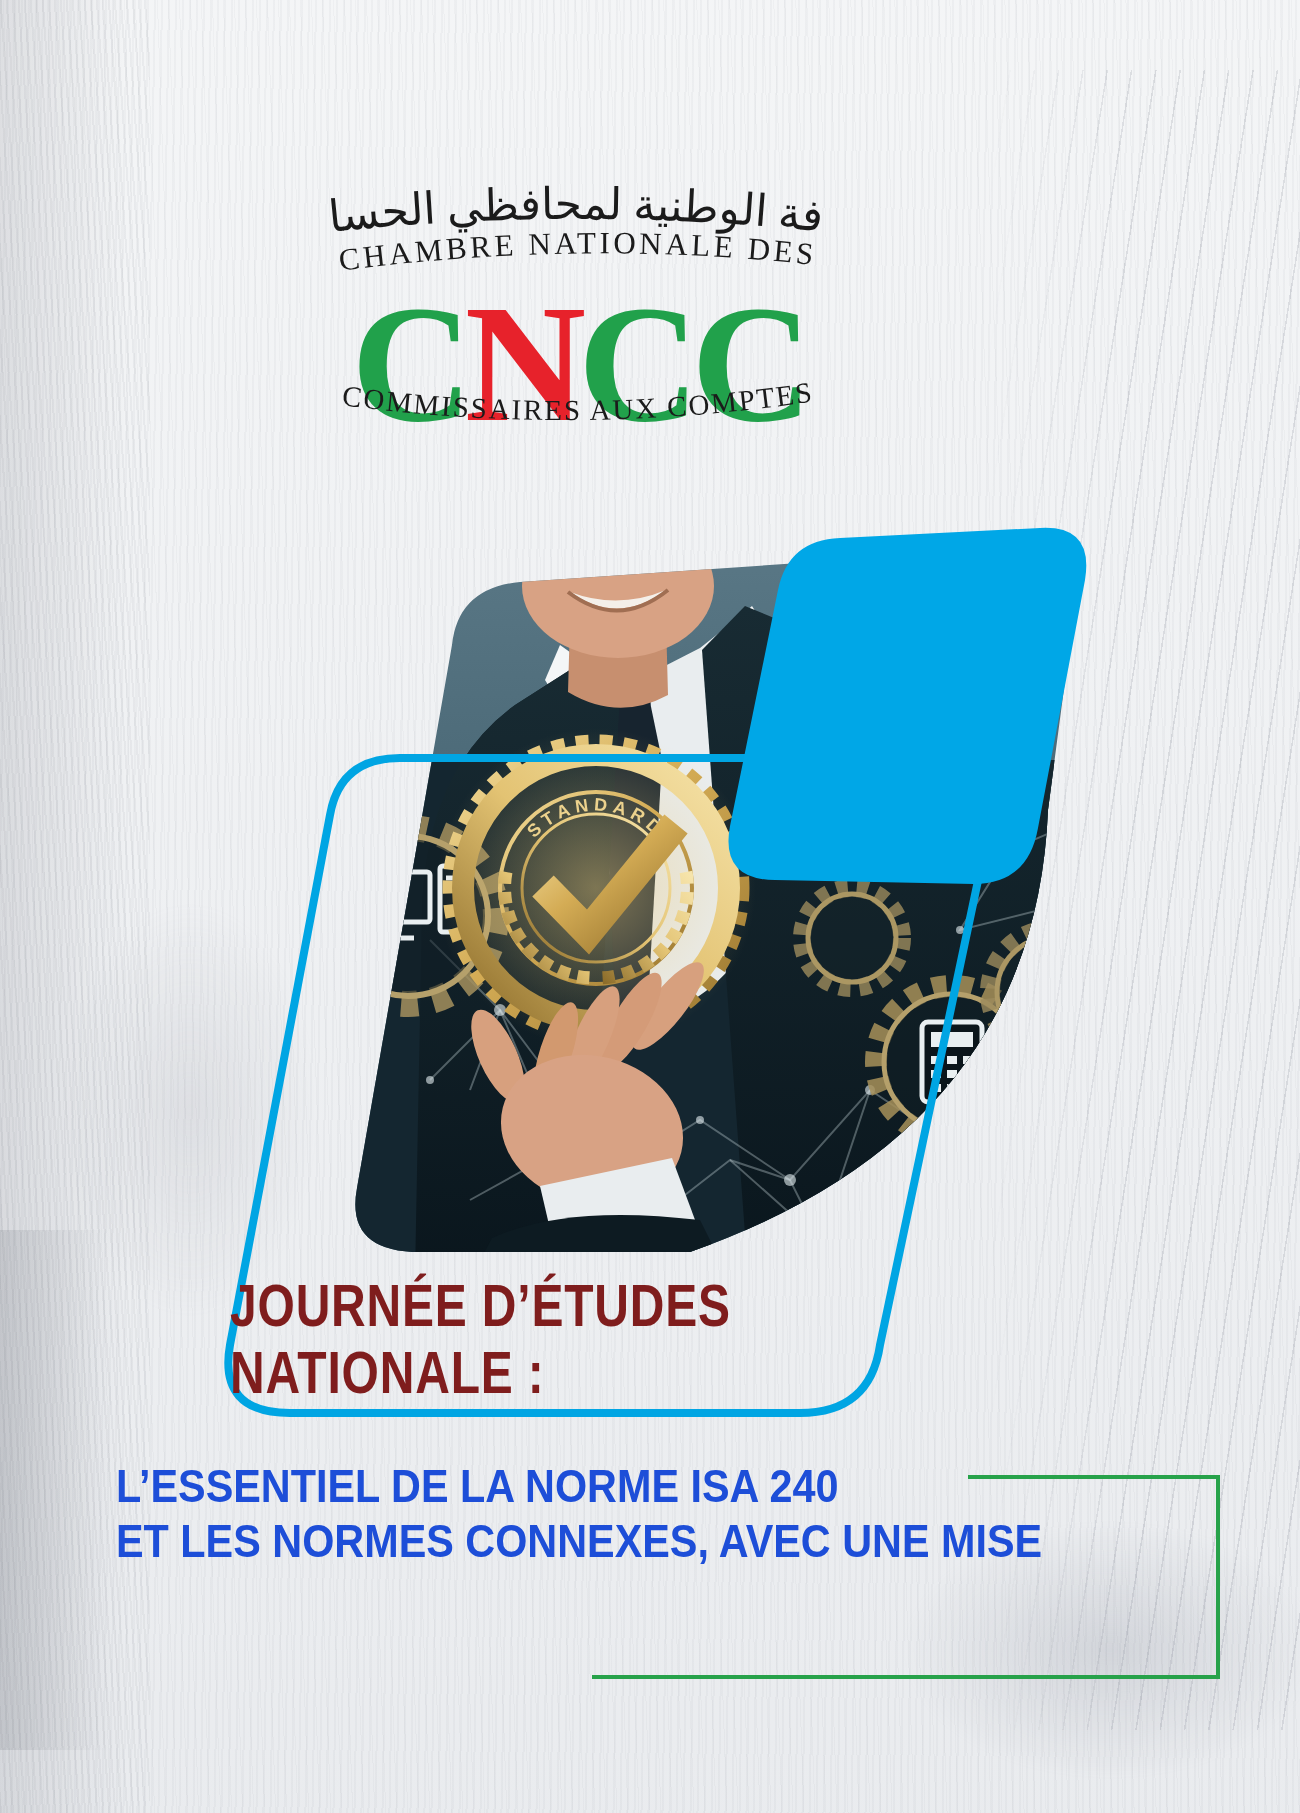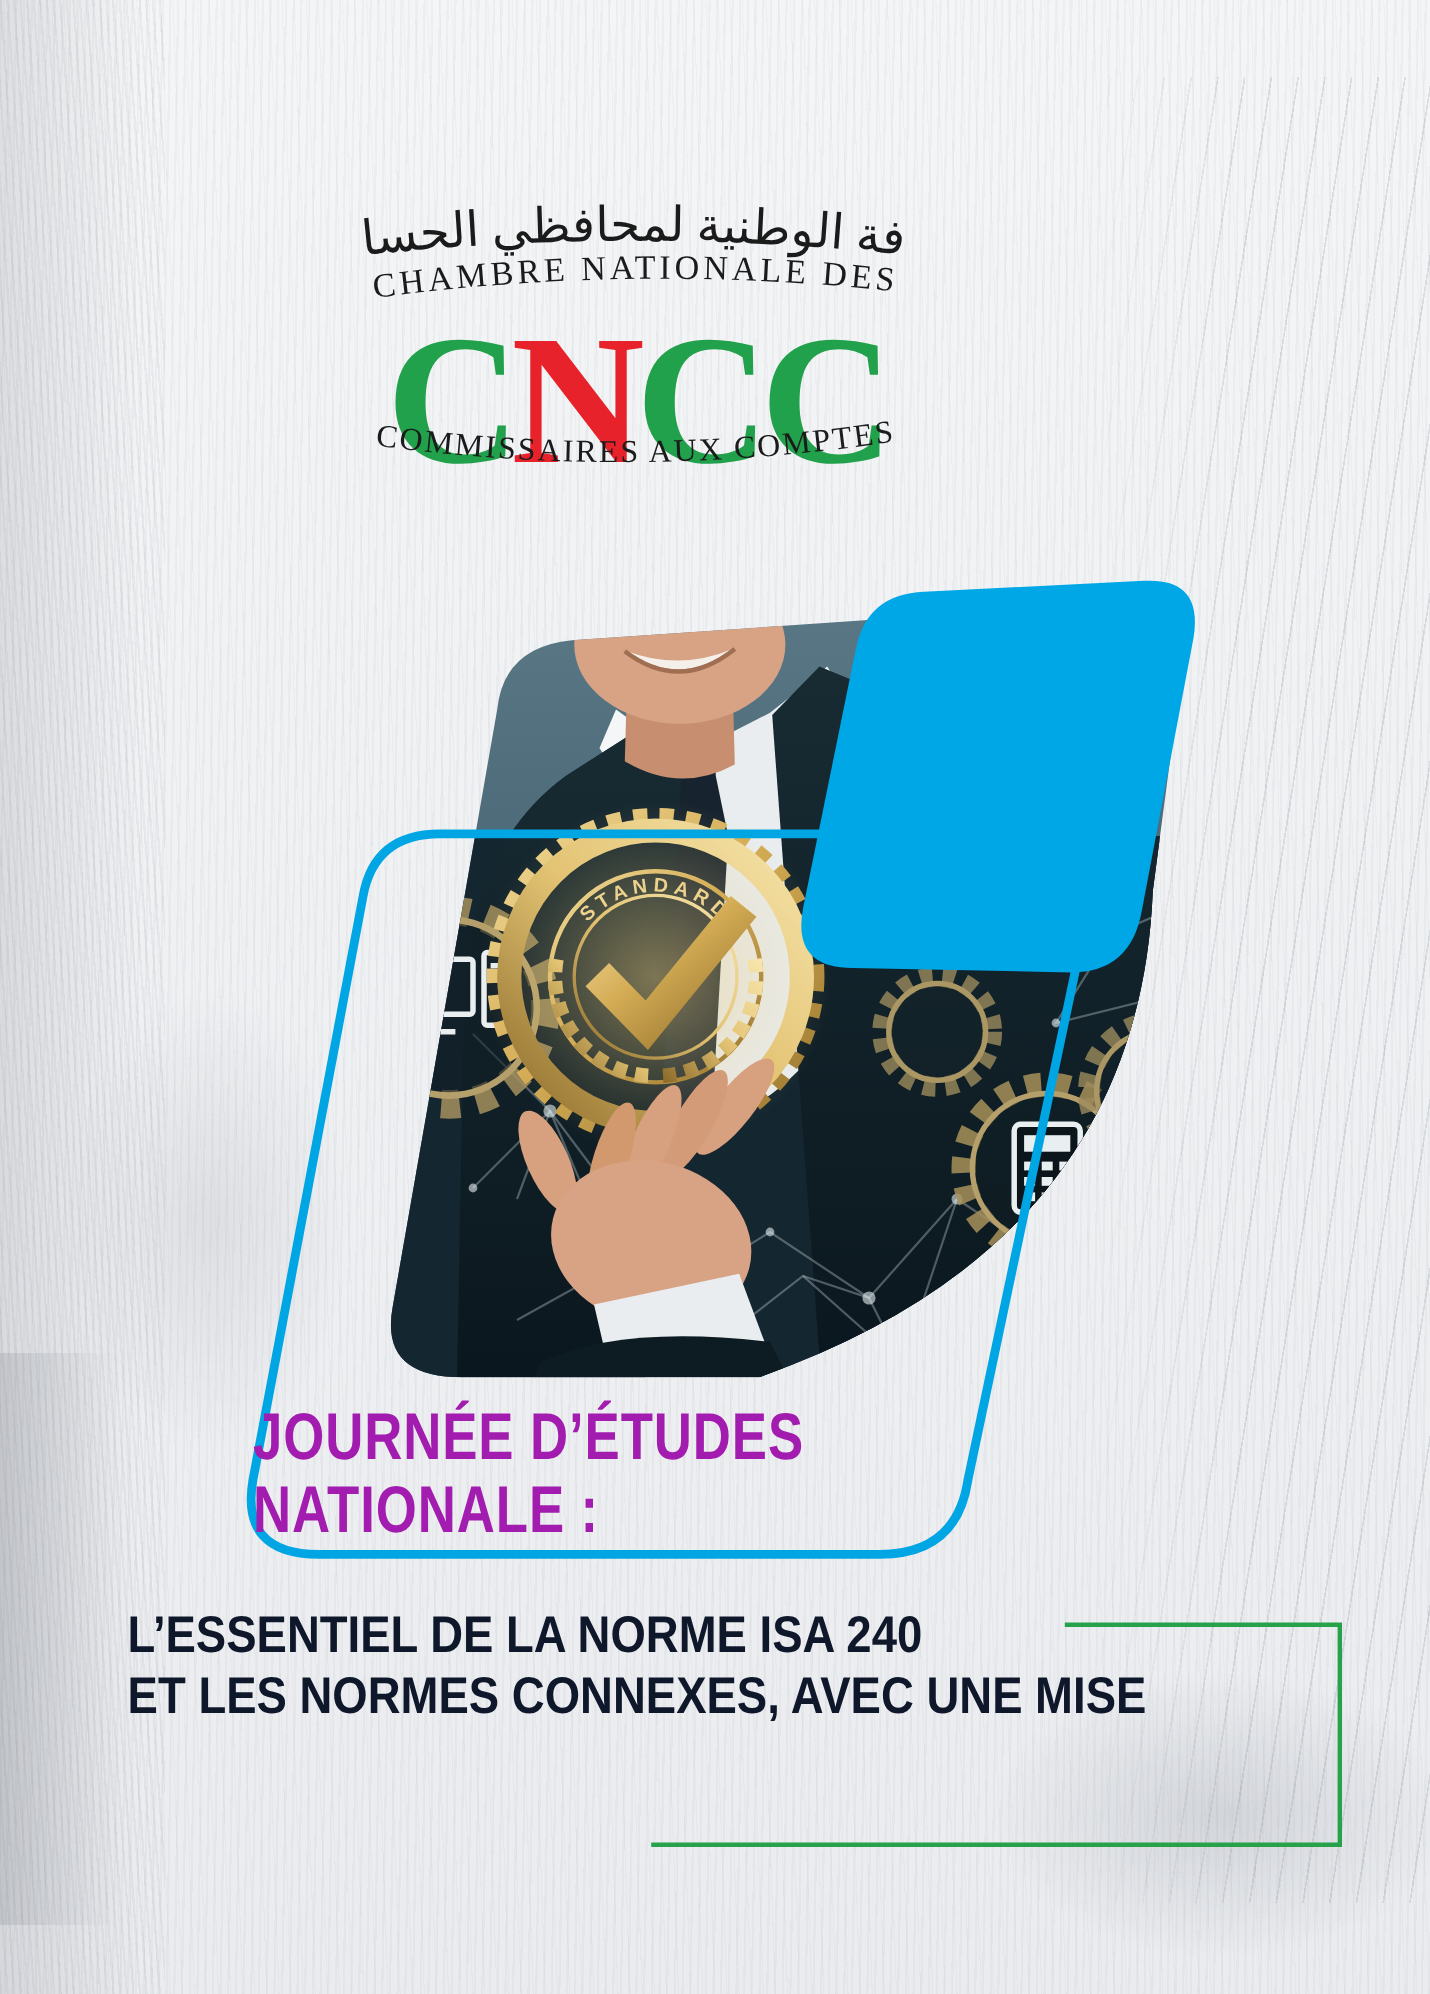--- a/index.html
+++ b/index.html
@@ -21,26 +21,26 @@
     background:repeating-linear-gradient(99deg, rgba(110,115,130,.32) 0 1.5px, rgba(255,255,255,0) 1.5px 24px);
     -webkit-mask-image:linear-gradient(90deg, transparent, #000 45%);
     mask-image:linear-gradient(90deg, transparent, #000 45%);}
   .blotch{position:absolute;pointer-events:none;border-radius:50%;filter:blur(2px);}
   .b1{left:900px;top:1520px;width:420px;height:260px;background:radial-gradient(ellipse,rgba(140,145,158,.25),transparent 70%);}
   .b2{left:60px;top:900px;width:260px;height:420px;background:radial-gradient(ellipse,rgba(150,152,162,.18),transparent 70%);}
 
   svg.art{position:absolute;left:0;top:0;}
 
   
-  .event-title{position:absolute;left:230px;top:1272px;color:#a21caf;font-weight:bold;}
+  .event-title{position:absolute;left:230px;top:1272px;color:#7f1d1d;font-weight:bold;}
   .event-title .ln{display:block;height:67px;line-height:67px;font-size:60px;white-space:nowrap;}
   .event-title .sq{display:inline-block;transform:scaleX(.8);transform-origin:left;letter-spacing:1px;}
 
   
-  .topic{position:absolute;left:116px;top:1458px;color:#0f172a;font-weight:bold;}
+  .topic{position:absolute;left:116px;top:1458px;color:#1d4ed8;font-weight:bold;}
   .topic .ln{display:block;height:55px;line-height:55px;font-size:47px;white-space:nowrap;}
   .topic .sq{display:inline-block;transform:scaleX(.88);transform-origin:left;letter-spacing:0px;}
 
   .hdr-serif{font-family:"Liberation Serif",serif;}
 </style>
 </head>
 <body>
 
 <div class="page">
   <div class="tex-vert"></div>

